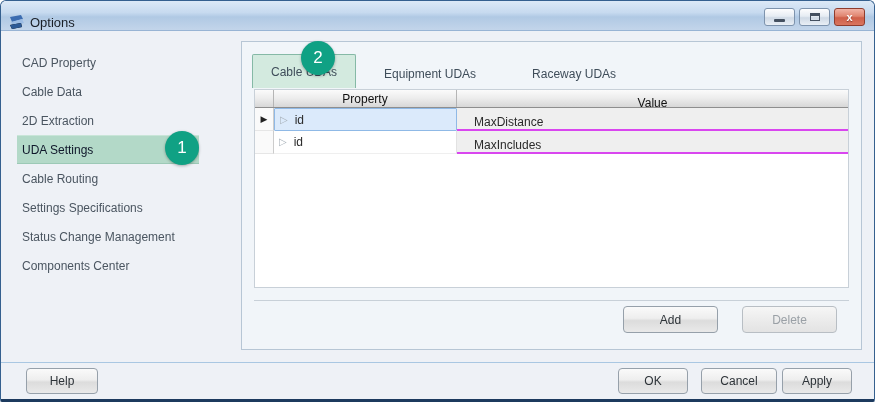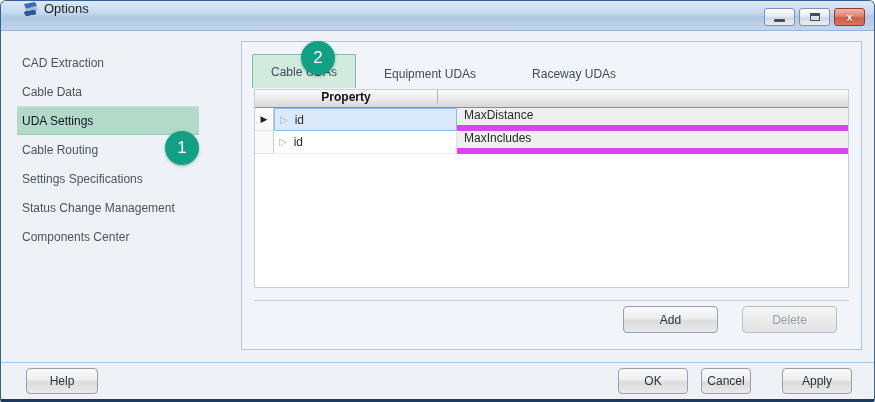--- a/index.html
+++ b/index.html
@@ -16,22 +16,22 @@
     border-radius: 6px 6px 2px 2px;
     overflow: hidden;
   }
 
   
   .titlebar {
     position: absolute; left: 0; top: 0; right: 0; height: 30px;
     background: linear-gradient(180deg, #dce9f7 0%, #c7daef 40%, #b0c9e4 55%, #c3d5ea 100%);
     border-bottom: 1px solid #98b4d4;
     border-radius: 5px 5px 0 0;
-    display: flex; align-items: flex-start;
-    padding-left: 21px;
+    display: flex; align-items: flex-end;
+    padding-left: 7px;
   }
   .app-icon { width: 17px; height: 16px; margin-right: 5px; flex: 0 0 auto; }
   .title-text { font-size: 13px; color: #1a1f26; }
 
   .win-controls { position: absolute; top: 7px; right: 9px; display: flex; gap: 4px; }
   .win-btn {
     width: 31px; height: 18px;
     border: 1px solid #7d93ad;
     border-radius: 3px;
     background: linear-gradient(180deg, #fdfdfe 0%, #e6ecf3 45%, #cfd9e5 55%, #e9eff6 100%);
@@ -88,21 +88,21 @@
   .gridbox {
     position: absolute; left: 12px; top: 47px; width: 595px; height: 199px;
     background: #ffffff;
     border: 1px solid #c8d0d8;
     overflow: hidden;
   }
   .grid-header {
     display: flex; height: 18px;
     background: linear-gradient(180deg, #fbfbfb 0%, #ececec 50%, #d7d7d7 100%);
     border-bottom: 1px solid #8e8e8e;
-    font-size: 12px; font-weight: bold; color: #111; flex-direction: column;
+    font-size: 12px; font-weight: normal; color: #111;
   }
   .gh-gutter { width: 19px; border-right: 1px solid #b5b5b5; }
   .gh-prop { width: 183px; border-right: 1px solid #b5b5b5; display: flex; align-items: center; justify-content: center; }
   .gh-val { flex: 1; display: flex; align-items: center; justify-content: center; margin-top: 8px; }
 
   .grid-row { display: flex; height: 23px; font-size: 12px; color: #2a2a2a; }
   .cell-gutter {
     width: 19px; background: #fafafa;
     border-right: 1px solid #cccccc; border-bottom: 1px solid #e6e6e6;
     display: flex; align-items: center; justify-content: center;
@@ -113,22 +113,22 @@
     border-bottom: 1px solid #efefef; border-right: 1px solid #e2e2e2;
     background: #ffffff;
   }
   .grid-row.selected .cell-prop {
     background: #dbeafb;
     border: 1px solid #8fb9e6;
     border-radius: 1px;
   }
   .expander { font-size: 10px; color: #a9b2ba; margin-right: 7px; line-height: 1; }
   .cell-val {
-    flex: 1; display: flex; align-items: flex-start; padding-left: 7px;
-    background: #efefef; border-bottom: 6px solid #d946ef;
+    flex: 1; display: flex; align-items: flex-end; padding-left: 17px;
+    background: #efefef; border-bottom: 2px solid #d946ef;
   }
 
   .panel-sep { position: absolute; left: 12px; right: 12px; top: 258px; height: 1px; background: #c8d0d8; }
 
   .btn {
     border: 1px solid #96a0aa;
     border-radius: 4px;
     background: linear-gradient(180deg, #fafafa 0%, #eeeeee 45%, #dcdcdc 55%, #e9e9e9 100%);
     font-family: "Liberation Sans", sans-serif;
     font-size: 12px; color: #2d3338;
@@ -140,21 +140,21 @@
     border-color: #b8bec4;
     background: linear-gradient(180deg, #f6f6f6 0%, #ebebeb 55%, #e3e3e3 100%);
   }
   .btn-add    { position: absolute; right: 143px; top: 264px; width: 95px; height: 27px; }
   .btn-delete { position: absolute; right: 24px;  top: 264px; width: 95px; height: 27px; }
 
   
   .footer-sep { position: absolute; left: 0; right: 0; top: 361px; height: 1px; background: #a9c7e2; }
   .btn-help   { position: absolute; left: 25px;  top: 367px; width: 72px; height: 26px; }
   .btn-ok     { position: absolute; left: 617px; top: 367px; width: 70px; height: 26px; }
-  .btn-cancel { position: absolute; left: 700px; top: 367px; width: 50px; height: 26px; }
+  .btn-cancel { position: absolute; left: 700px; top: 367px; width: 76px; height: 26px; }
   .btn-apply  { position: absolute; left: 781px; top: 367px; width: 70px; height: 26px; }
 
   
   .badge {
     position: absolute; width: 34px; height: 34px; border-radius: 50%;
     background: #10a184;
     color: #ffffff; font-size: 17px;
     display: flex; align-items: center; justify-content: center;
     box-shadow: 0 1px 3px rgba(0,0,0,.30);
     z-index: 10;
@@ -182,22 +182,23 @@
       <div class="win-btn">
           <div class="glyph-max"></div>
         </div>
       <div class="win-btn close">
           <span class="glyph-close">x</span>
         </div>
     </div>
   </div>
 
   <div class="sidebar">
-    <div class="side-item">CAD Extraction</div>
+    <div class="side-item">CAD Property</div>
     <div class="side-item">Cable Data</div>
+    <div class="side-item">2D Extraction</div>
     <div class="side-item selected">UDA Settings</div>
     <div class="side-item">Cable Routing</div>
     <div class="side-item">Settings Specifications</div>
     <div class="side-item">Status Change Management</div>
     <div class="side-item">Components Center</div>
   </div>
 
   <div class="main-panel">
 
     <div class="tabstrip">

